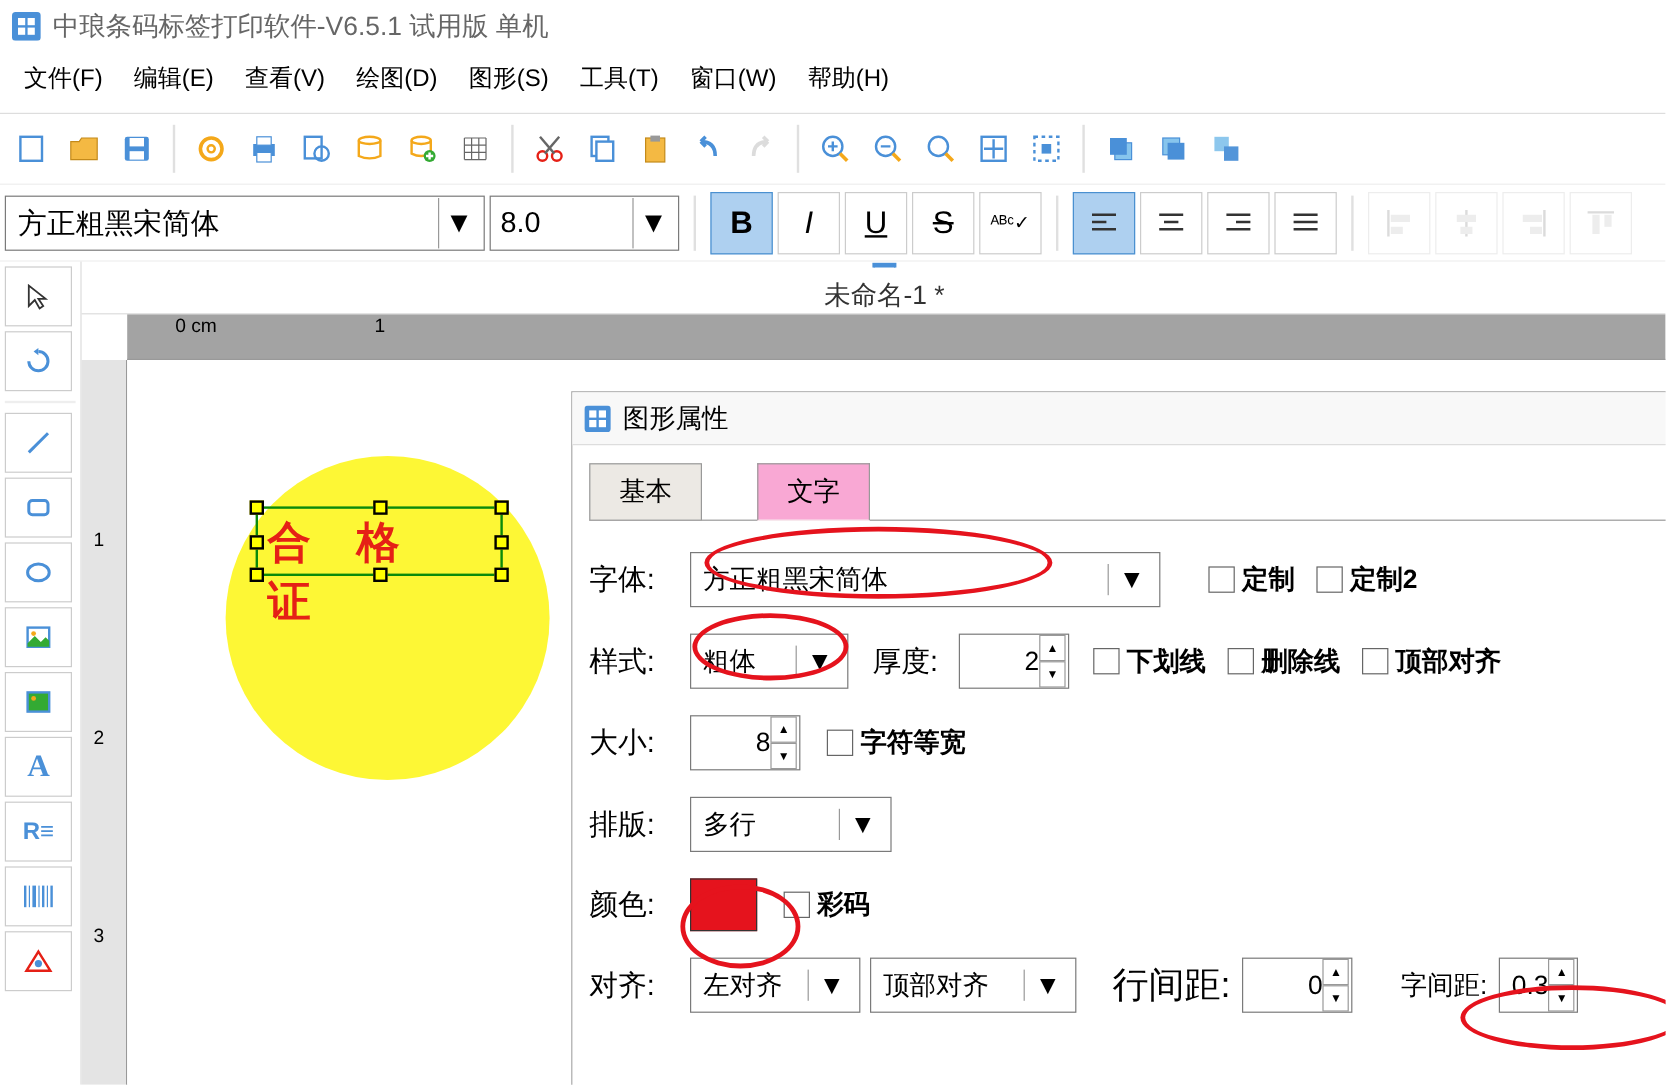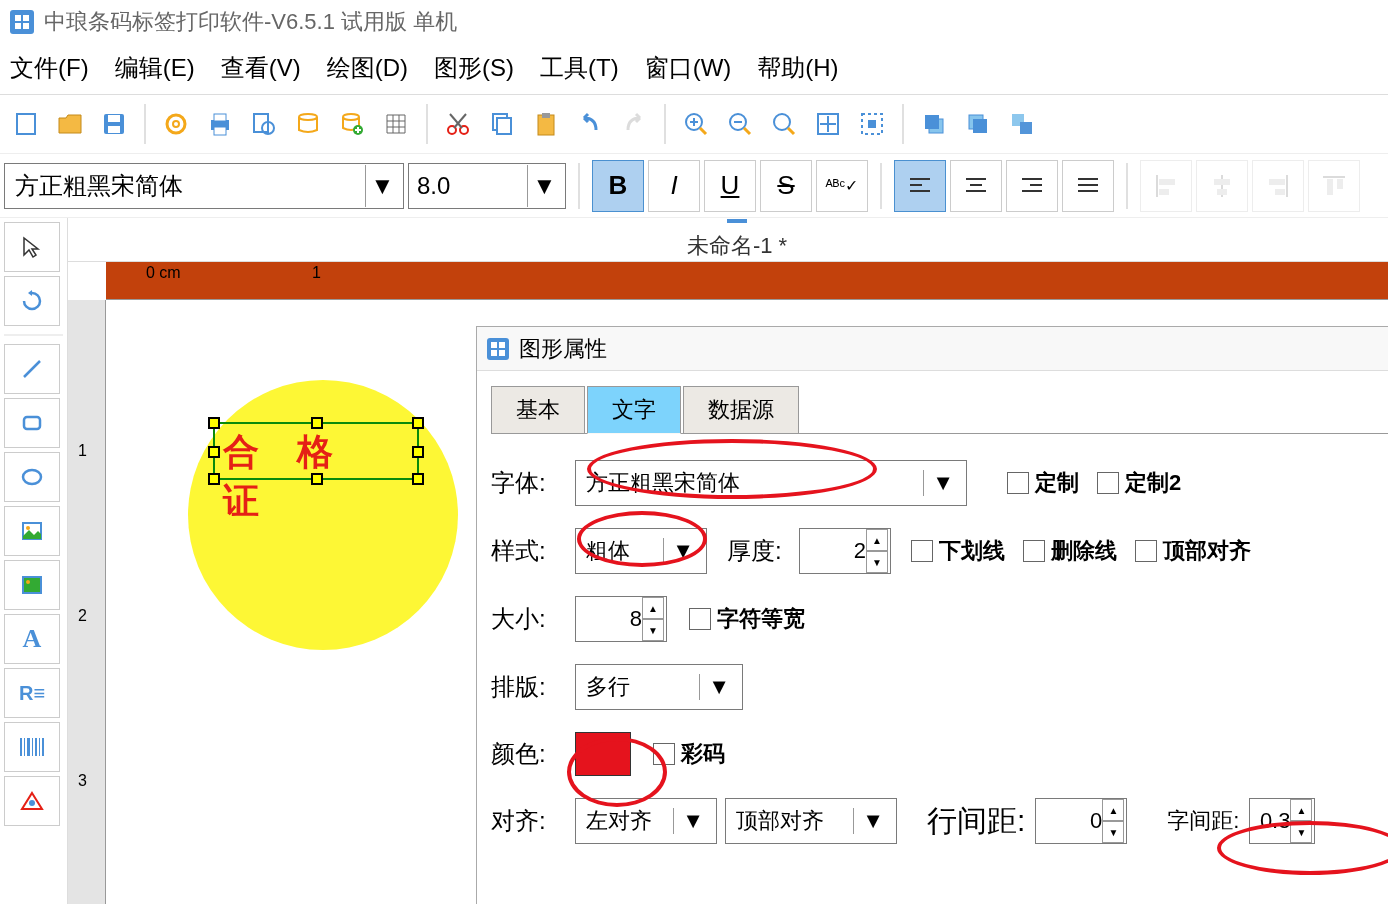--- a/index.html
+++ b/index.html
@@ -4,21 +4,21 @@
   <style>
     * { box-sizing: border-box; margin: 0; padding: 0; font-family: "Microsoft YaHei", sans-serif; }
     body { background: #fff; width: 1388px; height: 904px; overflow: hidden; font-size: 20px; }
     
     
     .titlebar { display: flex; align-items: center; padding: 6px 10px; height: 44px; background: #fff; }
     .titlebar-icon { width: 24px; height: 24px; margin-right: 10px; }
     .titlebar-text { color: #666; font-size: 22px; }
     
     
-    .menubar { display: flex; padding: 8px 10px; height: 50px; font-size: 24px; }
+    .menubar { display: flex; padding: 8px 20px; height: 50px; font-size: 20px; }
     .menu-item { margin-right: 26px; cursor: pointer; }
     
     
     .toolbar { display: flex; align-items: center; padding: 4px 6px; gap: 4px; border-top: 1px solid #ddd; border-bottom: 1px solid #eee; height: 60px; }
     .tb-btn { width: 40px; height: 40px; display: flex; align-items: center; justify-content: center; border: 1px solid transparent; }
     .tb-sep { width: 2px; height: 40px; background: #e0e0e0; margin: 0 6px; }
     
     
     .formatbar { display: flex; align-items: center; padding: 6px 4px; gap: 4px; height: 64px; border-bottom: 1px solid #eee; }
     .font-select { width: 400px; height: 46px; border: 1px solid #7a7a7a; display: flex; align-items: center; justify-content: space-between; padding: 0 4px 0 10px; font-size: 24px; }
@@ -32,39 +32,39 @@
     .work { display:flex; height:686px; position:relative;}
     .sidebar { width:68px; border-right:1px solid #ddd; display:flex; flex-direction:column; padding:4px; gap:4px;}
     .side-btn { width:56px; height:50px; border:1px solid #ccc; display:flex; align-items:center; justify-content:center; background:#fff;}
     .side-sep { height:2px; background:#eee; margin:4px 0;}
     
     
     .canvas-area { flex:1; position:relative;}
     .doc-tab { display:flex; align-items:center; height:44px; padding-left:18px; gap:8px; border-bottom:1px solid #ddd;flex-direction:column;}
     .doc-tab-label { font-size:22px; color:#333;}
     .rulers-canvas { position:relative; height:642px;}
-    .ruler-h { position:absolute; top:0; left:38px; right:0; height:38px; background:#c2410c; border-bottom:1px solid #999;}
+    .ruler-h { position:absolute; top:0; left:38px; right:0; height:38px; background:#a3a3a3; border-bottom:1px solid #999;}
     .ruler-h .marks { position:relative; height:100%; }
     .ruler-h .num { position:absolute; top:2px; font-size:16px;}
     .ruler-v { position:absolute; top:38px; left:0; width:38px; bottom:0; background:#e4e4e4; border-right:1px solid #999;}
     .ruler-v .num { position:absolute; left:10px; font-size:16px; }
     .canvas { position:absolute; top:38px; left:38px; right:0; bottom:0; background:#fff; }
     .paper { position:absolute; top:0; left:12px; width:700px; height:700px; background:#fff; }
     .circle { position:absolute; top:80px; left:70px; width:270px; height:270px; border-radius:50%; background:#fdf735;}
     .text-sel { position:absolute; top:122px; left:95px; width:206px; height:58px; border:2px solid #0a8a0a;}
     .handle { position:absolute; width:12px; height:12px; background:yellow; border:2px solid #000;}
     .sample-text { font-size:36px; font-weight:bold; color:#e52016; letter-spacing:14px; padding:4px 8px;}
     
     
     .dialog { position:absolute; top:64px; left:408px; width:980px; height:620px; background:#fff; border:1px solid #aaa;}
     .dialog-title { display:flex; align-items:center; height:44px; padding:0 10px; gap:10px; border-bottom:1px solid #ddd; background:#f8f8f8;}
     .dialog-title-text { font-size:22px;}
     .tabs { display:flex; padding:14px 14px 0; gap:2px;}
     .tab { padding:8px 24px; border:1px solid #999; font-size:22px; background:#ece9e4; position:relative; top:1px;}
-    .tab.active { background:#7dd3fc; border-bottom-color:#faf8f5; z-index:1;}
+    .tab.active { background:#f9a8d4; border-bottom-color:#faf8f5; z-index:1;margin-left:44px;}
     .tabpanel { border-top:1px solid #999; margin:0 14px; padding:26px 0;}
     .row { display:flex; align-items:center; margin-bottom:22px;}
     .label { width:84px; font-size:24px; text-align:left;}
     .combo { height:46px; border:1px solid #7a7a7a; display:flex; align-items:center; justify-content:space-between; padding:0 4px 0 10px; font-size:22px;}
     .spinbox { height:46px; border:1px solid #7a7a7a; display:flex; align-items:center; justify-content:flex-end; padding:0 2px 0 6px; font-size:22px;}
     .spin { width:22px; display:flex; flex-direction:column; height:44px;}
     .spin div { flex:1; display:flex; align-items:center; justify-content:center; border:1px solid #999; font-size:10px;}
     .chk { display:flex; align-items:center; gap:6px; font-size:22px;font-weight:bold;}
     .box { width:22px; height:22px; border:1px solid #666;}
     .color-swatch { width:56px; height:44px; background:#e5131d; border:1px solid #333;}
@@ -454,21 +454,20 @@
               <rect x="4" y="4" width="6" height="6" fill="#fff"></rect>
               <rect x="12" y="4" width="6" height="6" fill="#fff"></rect>
               <rect x="4" y="12" width="6" height="6" fill="#fff"></rect>
               <rect x="12" y="12" width="6" height="6" fill="#fff"></rect>
             </svg>
           <span class="dialog-title-text">图形属性</span>
         </div>
         <div class="tabs">
           <div class="tab">基本</div>
           <div class="tab active">文字</div>
-          <div class="tab">数据源</div>
         </div>
         <div class="tabpanel">
 
           <div class="row">
             <span class="label">字体:</span>
             <div class="combo" style="width:392px">
               <span>方正粗黑宋简体</span>
               <span style="border-left:1px solid #999;padding:0 8px">▼</span>
             </div>
             <span style="width:40px"></span>

